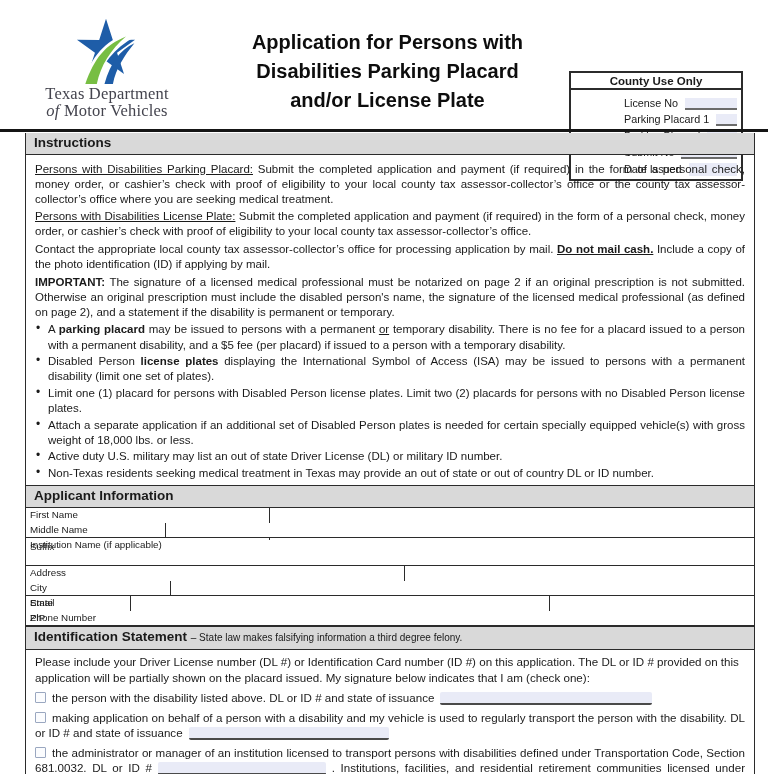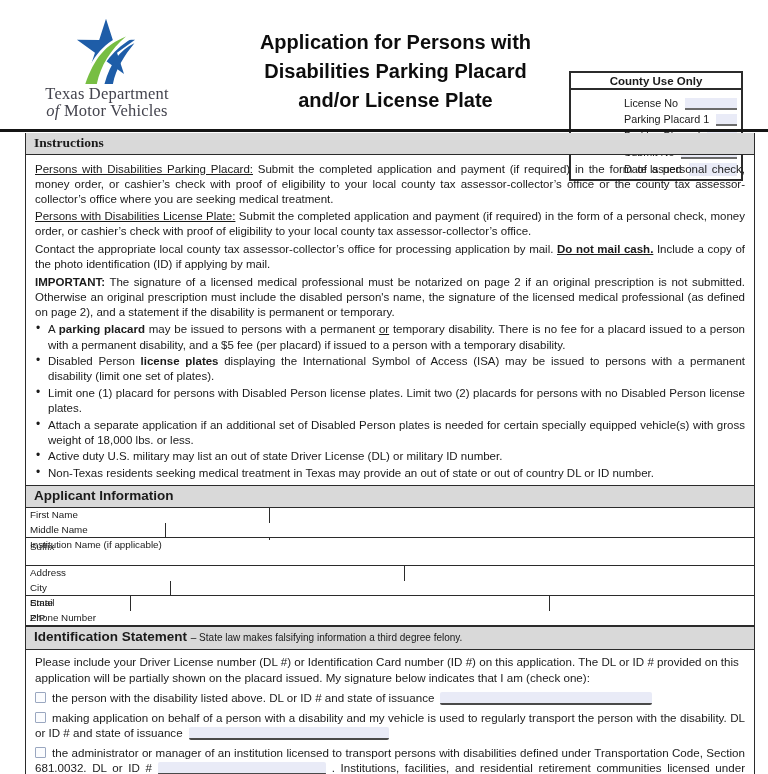--- a/index.html
+++ b/index.html
@@ -11,42 +11,42 @@
   }
 
   
   .hdr { position:relative; height:131px; }
   .logo { position:absolute; left:32px; top:18px; width:150px; text-align:center; }
   .logo svg { display:block; margin:0 auto 1px 28px; }
   .logo-text { font-family:"Liberation Serif", serif; font-size:16.5px; line-height:17px;
                color:#44444e; letter-spacing:.2px; white-space:nowrap; }
   .logo-text .it { font-style:italic; }
 
-  .title { position:absolute; left:228px; top:28px; width:335px; text-align:center;
+  .title { position:absolute; left:220px; top:28px; width:335px; text-align:center;
            font-size:20px; font-weight:700; line-height:29px; color:#0d0d0d; }
 
   .county-box { position:absolute; right:25px; top:23px; width:174px;
                 border:2px solid #2b2b2b; background:#fff;margin-top:48px; }
   .cb-title { font-size:11.5px; font-weight:700; text-align:center; padding:2px 0 1px;
               border-bottom:2px solid #2b2b2b; }
   .cb-rows { padding:3px 4px 3px 5px; }
   .cb-row { display:flex; align-items:flex-end; height:16.5px; font-size:10.8px; }
   .cb-label { white-space:nowrap; padding-bottom:1px;padding-left:48px; }
   .cb-line { flex:1; margin-left:7px; height:12px; background:#E9EBF7;
              border-bottom:2px solid #6b6b6b; }
   .cb-line.nounder { border-bottom:none; height:13px; }
 
   .divider { position:absolute; left:0; top:129px; width:768px; height:2.5px; background:#151515; }
 
   
   .formbox { position:absolute; left:25px; top:133px; width:730px;
              border-left:1.5px solid #2b2b2b; border-right:1.5px solid #2b2b2b; }
   .secbar { background:#D9D9D9; border-bottom:1.5px solid #2b2b2b; border-top:1.5px solid #2b2b2b;
             padding:2px 8px 3px; font-size:13.5px; font-weight:700; line-height:16px; }
-  .secbar:first-child { border-top:none;font-family:Liberation Serif, serif; }
+  .secbar:first-child { border-top:none; }
   .secbar .note { font-weight:400; font-size:10px; }
 
   
   .instr { padding:4px 9px 3px; font-size:11.5px; line-height:15.1px; text-align:justify; }
   .instr p { margin:2.5px 0; }
   .u { text-decoration:underline; }
   .b { font-weight:700; }
   .bu { font-weight:700; text-decoration:underline; }
   .bullet { position:relative; padding-left:13px; margin:1.5px 0; }
   .bullet::before { content:"•"; position:absolute; left:1px; top:-1px; font-size:12px; }

